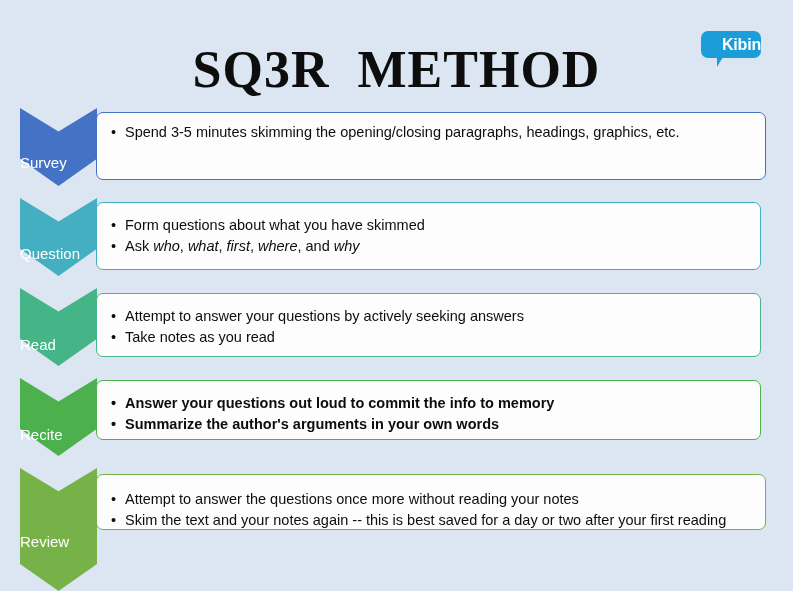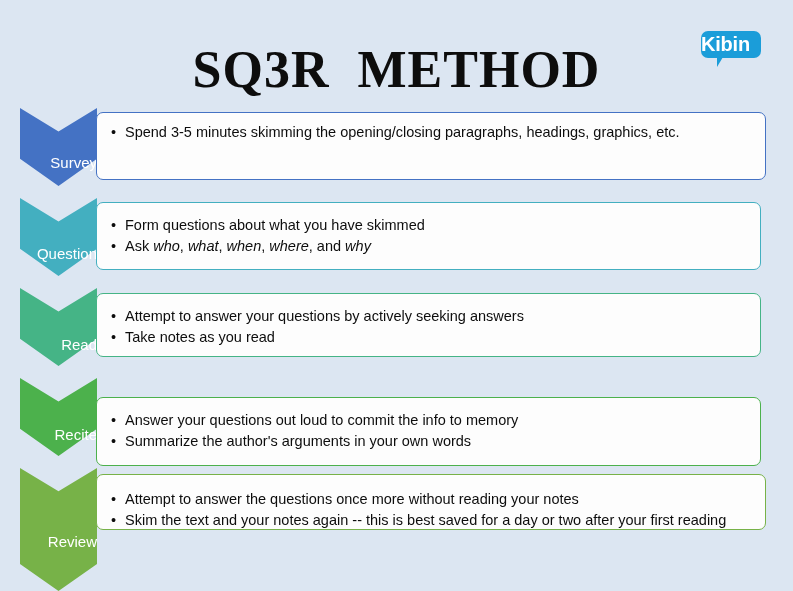--- a/index.html
+++ b/index.html
@@ -63,23 +63,23 @@
     border-right: 6px solid transparent;
     border-bottom: 10px solid transparent;
   }
   .logo-text {
     position: absolute;
     left: 0;
     top: 0;
     width: 60px;
     height: 27px;
     line-height: 27px;
-    text-align: left;
+    text-align: right;
     color: #ffffff;
-    font-size: 20px;
+    font-size: 16px;
     font-weight: bold;
     letter-spacing: -0.2px;
   }
 
   
   .row {
     position: absolute;
     left: 0;
   }
 
@@ -87,21 +87,21 @@
     position: absolute;
     left: 20px;
     width: 77px;
     -webkit-clip-path: polygon(0% 0%, 50% 30%, 100% 0%, 100% 65%, 50% 100%, 0% 65%);
     clip-path: polygon(0% 0%, 50% 30%, 100% 0%, 100% 65%, 50% 100%, 0% 65%);
   }
   .chevron-label {
     position: absolute;
     left: 20px;
     width: 77px;
-    text-align: right;
+    text-align: left;
     color: #ffffff;
     font-size: 15px;
     white-space: nowrap;
   }
 
   .textbox {
     position: absolute;
     background: #fdfdfd;
     border-style: solid;
     border-width: 1px;
@@ -153,40 +153,40 @@
       </ul>
     </div>
   </div>
 
   <div class="row">
     <div class="chevron" style="top:198px;height:78px;background:#43afc0;"></div>
     <div class="chevron-label" style="top:245px;">Question</div>
     <div class="textbox" style="left:96px;top:202px;width:665px;height:68px;border-color:#43afc0;">
       <ul class="bullets" style="margin:12px 0 0 14px;">
         <li>Form questions about what you have skimmed</li>
-        <li><span>Ask <i>who</i>, <i>what</i>, <i>when</i>, <i>where</i>, and <i>why</i></span></li>
+        <li><span>Ask <i>who</i>, <i>what</i>, <i>first</i>, <i>where</i>, and <i>why</i></span></li>
       </ul>
     </div>
   </div>
 
   <div class="row">
     <div class="chevron" style="top:288px;height:78px;background:#45b486;"></div>
     <div class="chevron-label" style="top:336px;">Read</div>
     <div class="textbox" style="left:96px;top:293px;width:665px;height:64px;border-color:#45b486;">
       <ul class="bullets" style="margin:12px 0 0 14px;">
         <li>Attempt to answer your questions by actively seeking answers</li>
         <li>Take notes as you read</li>
       </ul>
     </div>
   </div>
 
   <div class="row">
     <div class="chevron" style="top:378px;height:78px;background:#4cb14c;"></div>
     <div class="chevron-label" style="top:426px;">Recite</div>
-    <div class="textbox" style="left:96px;top:397px;width:665px;height:69px;border-color:#4cb14c;">
+    <div class="textbox" style="left:96px;top:380px;width:665px;height:60px;border-color:#4cb14c;font-weight:bold;">
       <ul class="bullets" style="margin:12px 0 0 14px;">
         <li>Answer your questions out loud to commit the info to memory</li>
         <li>Summarize the author's arguments in your own words</li>
       </ul>
     </div>
   </div>
 
   <div class="row">
     <div class="chevron" style="top:468px;height:123px;background:#77b248;
                 -webkit-clip-path:polygon(0% 0%, 50% 19%, 100% 0%, 100% 78%, 50% 100%, 0% 78%);

